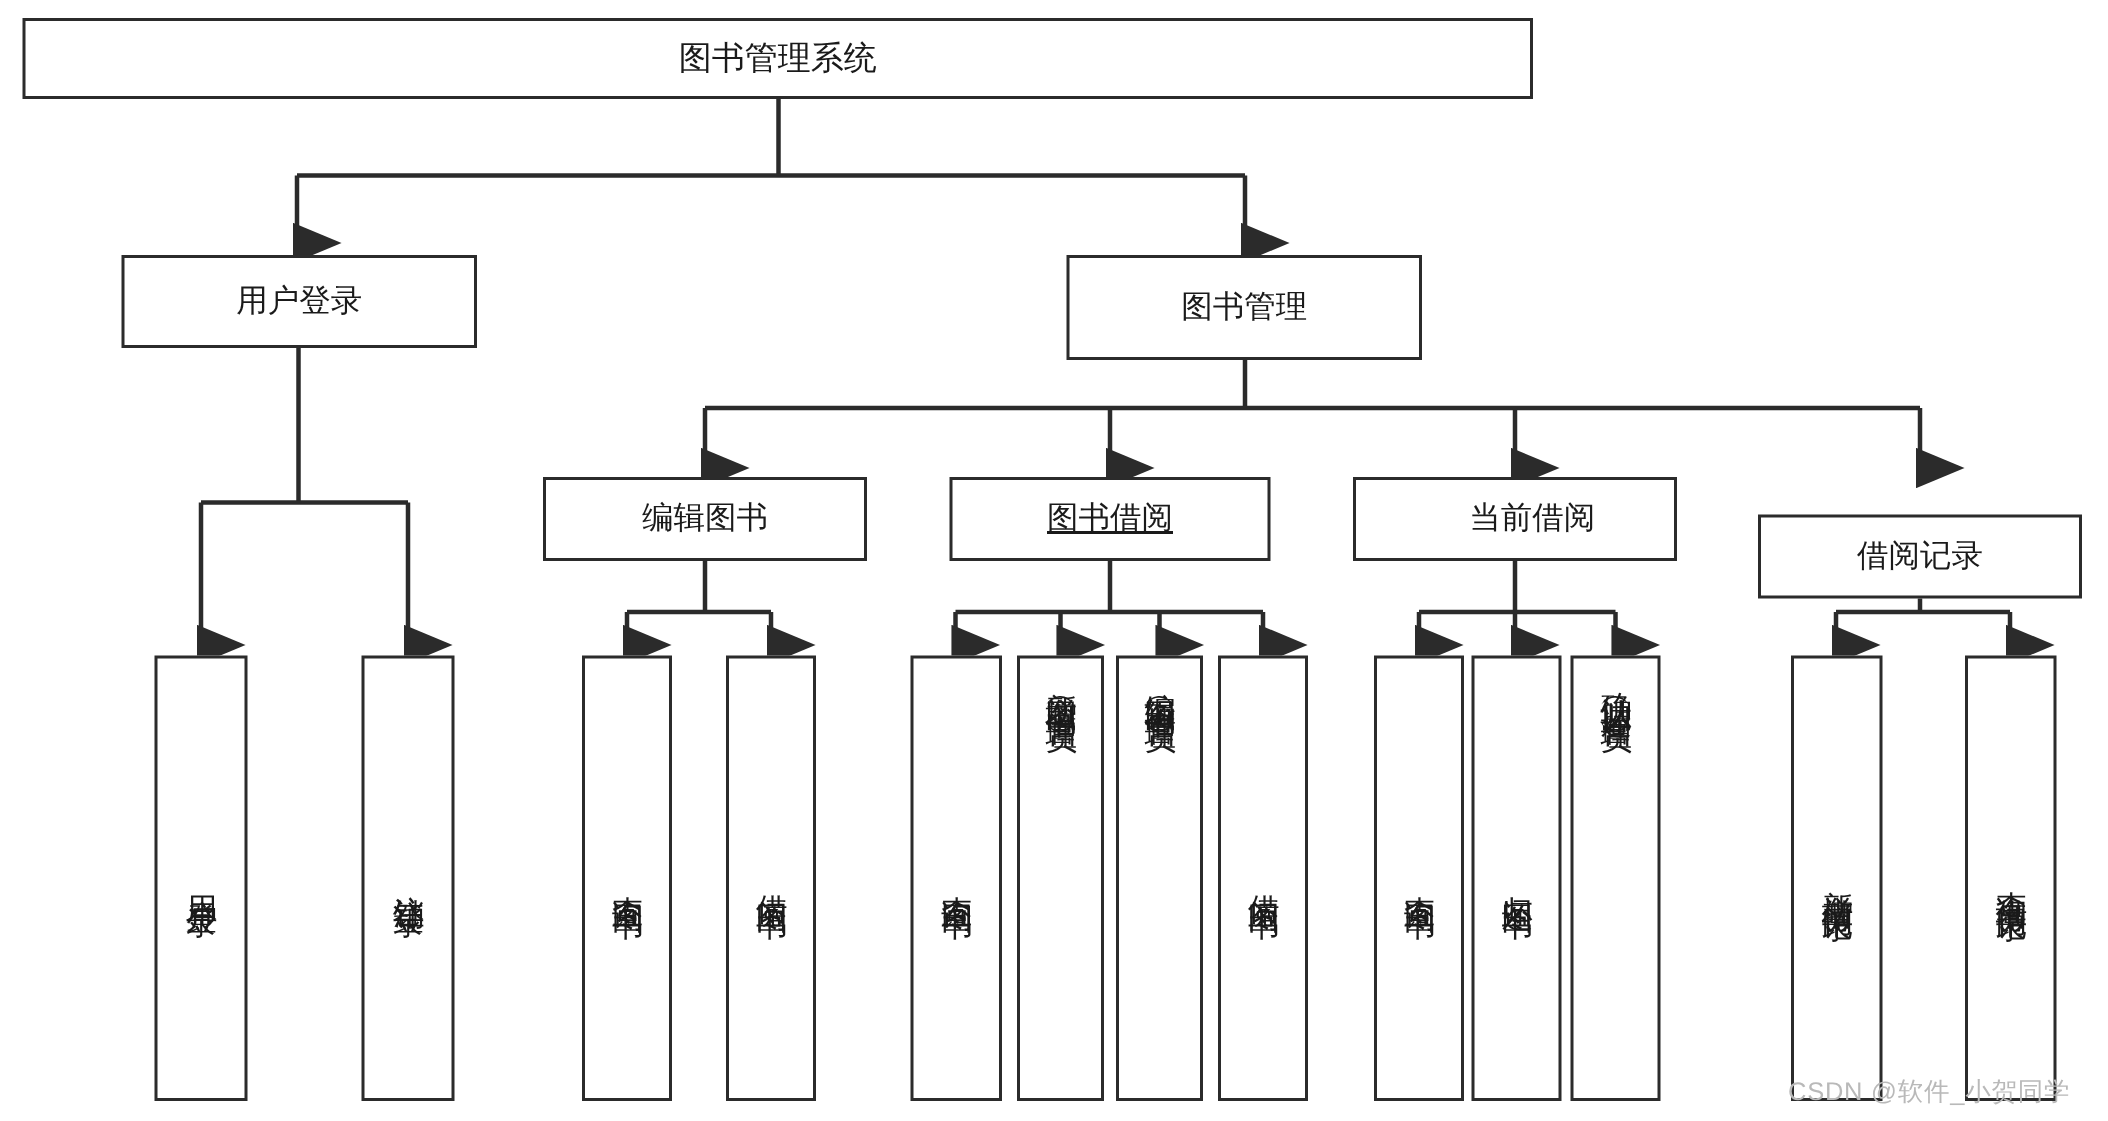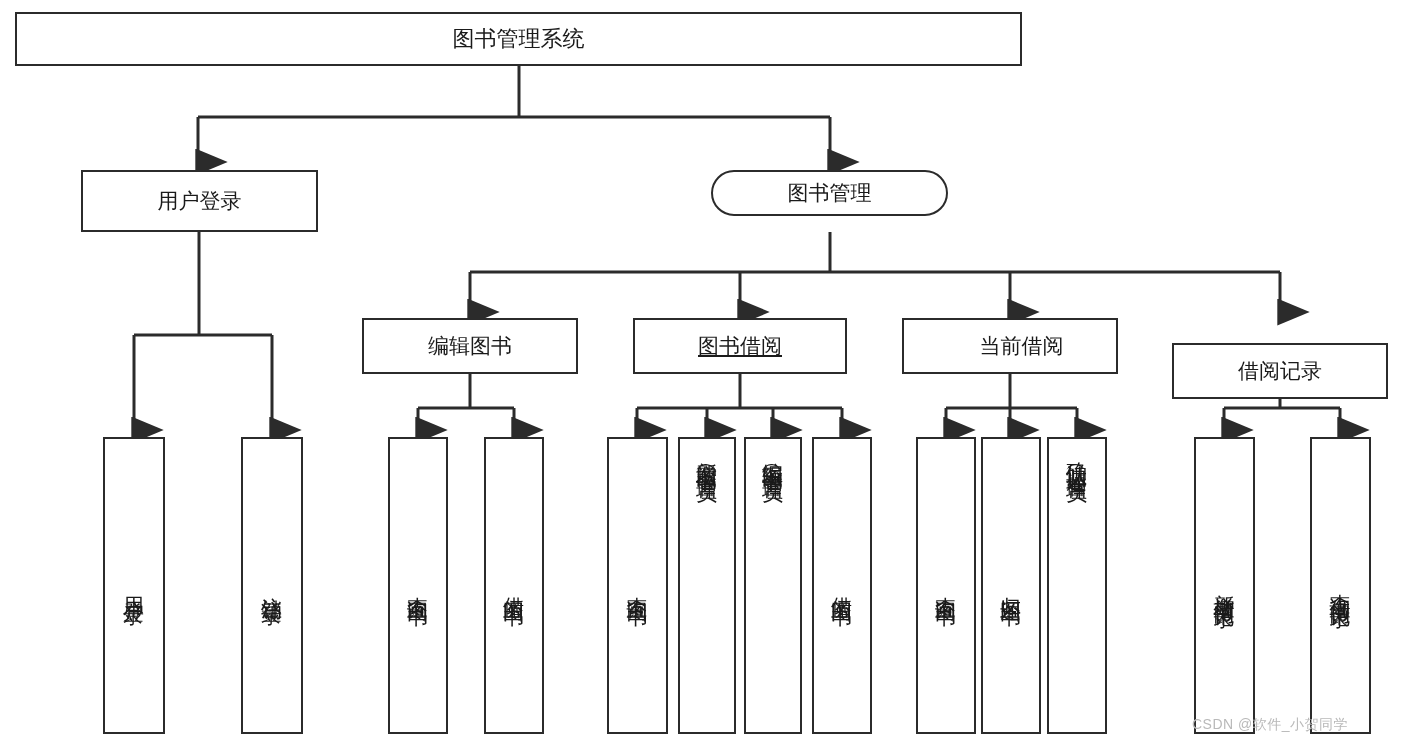--- a/index.html
+++ b/index.html
@@ -67,21 +67,21 @@
     height: auto;
     max-height: 100%;
   }
   
   .node.vert.centred {
     align-items: center;
     padding-top: 0;
   }
   .watermark {
     position: absolute;
-    font-size: 14px;
+    font-size: 17px;
     color: #b9b9b9;
     white-space: nowrap;
     letter-spacing: 0.5px;
     text-align: right;
   }
 </style>
 </head>
 <body>
 
 <div id="diagram-canvas">
@@ -140,21 +140,21 @@
   </svg>
 
   <div class="node horiz root" style="left:15px; top:12px; width:1007px; height:54px;">
     <span class="node-label">图书管理系统</span>
   </div>
 
   <div class="node horiz" style="left:81px; top:170px; width:237px; height:62px;">
     <span class="node-label">用户登录</span>
   </div>
 
-  <div class="node horiz" style="left:711px; top:170px; width:237px; height:46px;border-radius:24px;">
+  <div class="node horiz" style="left:711px; top:170px; width:237px; height:70px;">
     <span class="node-label">图书管理</span>
   </div>
 
   <div class="node horiz" style="left:362px; top:318px; width:216px; height:56px;">
     <span class="node-label">编辑图书</span>
   </div>
 
   <div class="node horiz" style="left:633px; top:318px; width:214px; height:56px;text-decoration:underline;">
     <span class="node-label">图书借阅</span>
   </div>

